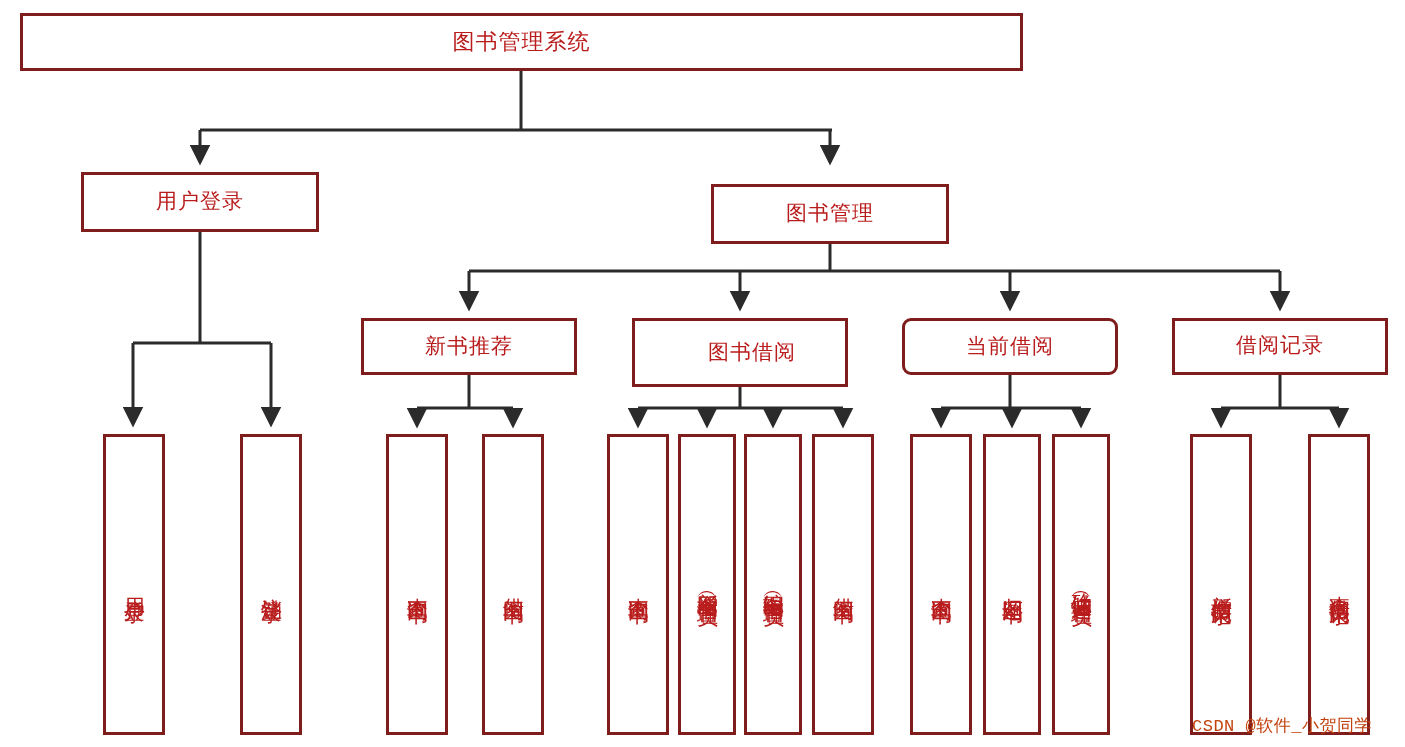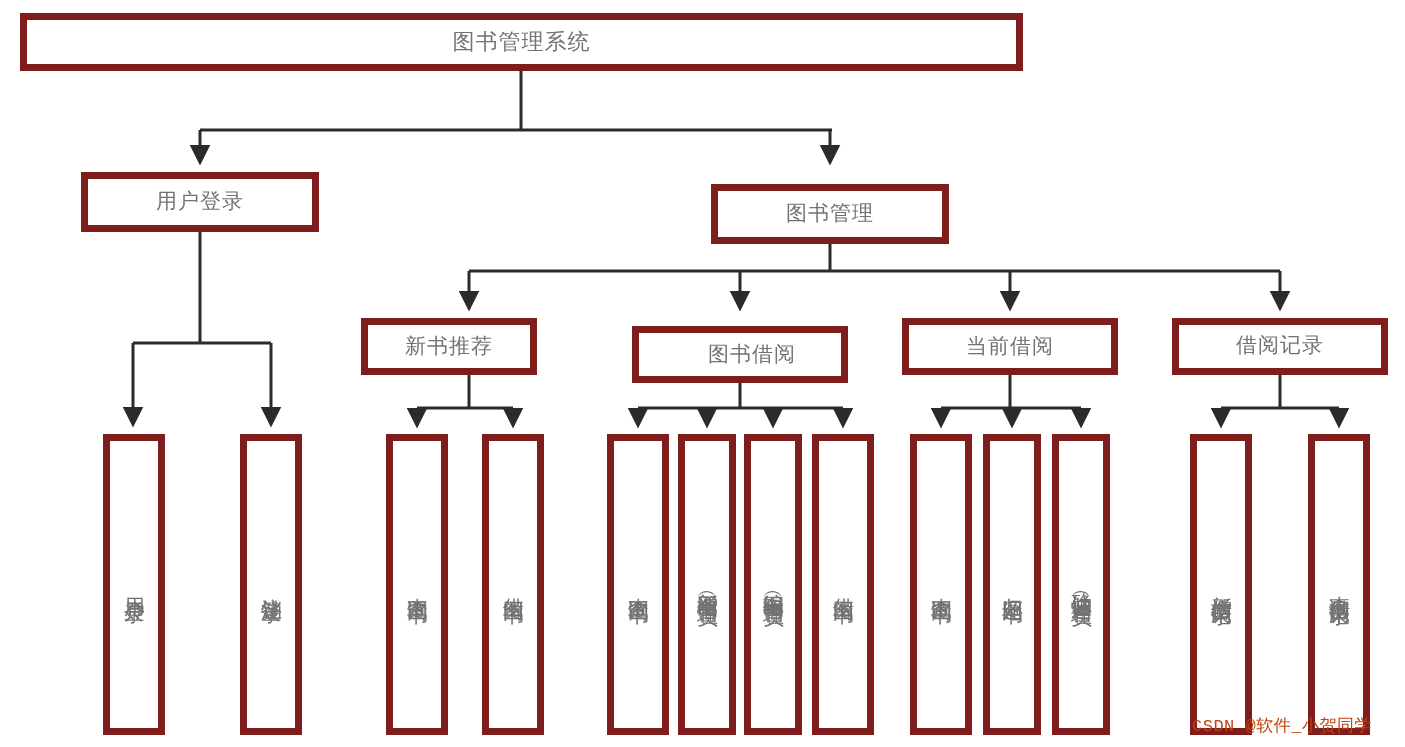--- a/index.html
+++ b/index.html
@@ -23,25 +23,25 @@
     left: 0;
     top: 0;
     width: 1405px;
     height: 747px;
     pointer-events: none;
   }
   .node {
     position: absolute;
     box-sizing: border-box;
     background: #ffffff;
-    border: 7px solid #7f1d1d;
+    border: 3px solid #7f1d1d;
     display: flex;
     align-items: center;
     justify-content: center;
-    color: #737373;
+    color: #b91c1c;
   }
   .node-h .label {
     font-size: 21px;
     line-height: 1.1;
     letter-spacing: 1px;
     white-space: nowrap;
   }
   .node-v {
     align-items: center;
     justify-content: center;
@@ -127,27 +127,27 @@
     <span class="label">图书管理系统</span>
   </div>
 
   <div class="node node-h" style="left: 81px; top: 172px; width: 238px; height: 60px;">
     <span class="label">用户登录</span>
   </div>
   <div class="node node-h" style="left: 711px; top: 172px; width: 238px; height: 60px; margin-top: 12px;">
     <span class="label">图书管理</span>
   </div>
 
-  <div class="node node-h" style="left: 361px; top: 318px; width: 176px; height: 57px;">
+  <div class="node node-h" style="left: 361px; top: 318px; width: 216px; height: 57px;">
     <span class="label">新书推荐</span>
   </div>
-  <div class="node node-h" style="left: 632px; top: 326px; width: 216px; height: 57px; padding-left: 24px;">
+  <div class="node node-h" style="left: 632px; top: 318px; width: 216px; height: 69px; padding-left: 24px;">
     <span class="label">图书借阅</span>
   </div>
-  <div class="node node-h" style="left: 902px; top: 318px; width: 216px; height: 57px;">
+  <div class="node node-h" style="left: 902px; top: 318px; width: 216px; height: 57px; border-radius: 9px;">
     <span class="label">当前借阅</span>
   </div>
   <div class="node node-h" style="left: 1172px; top: 318px; width: 216px; height: 57px; font-family: Liberation Mono, monospace;">
     <span class="label">借阅记录</span>
   </div>
 
   <div class="node node-v" style="left: 103px; top: 434px; width: 62px; height: 301px;">
     <span class="label">用户登录</span>
   </div>
   <div class="node node-v" style="left: 240px; top: 434px; width: 62px; height: 301px;">

